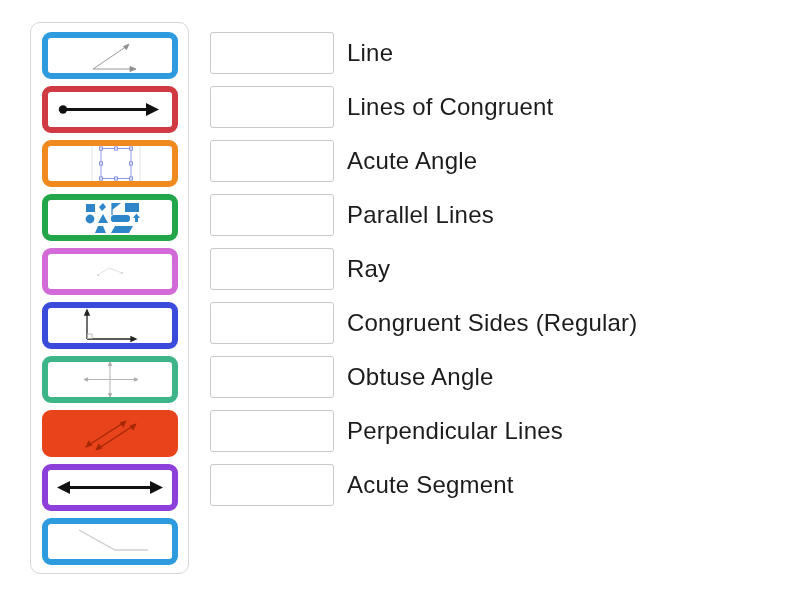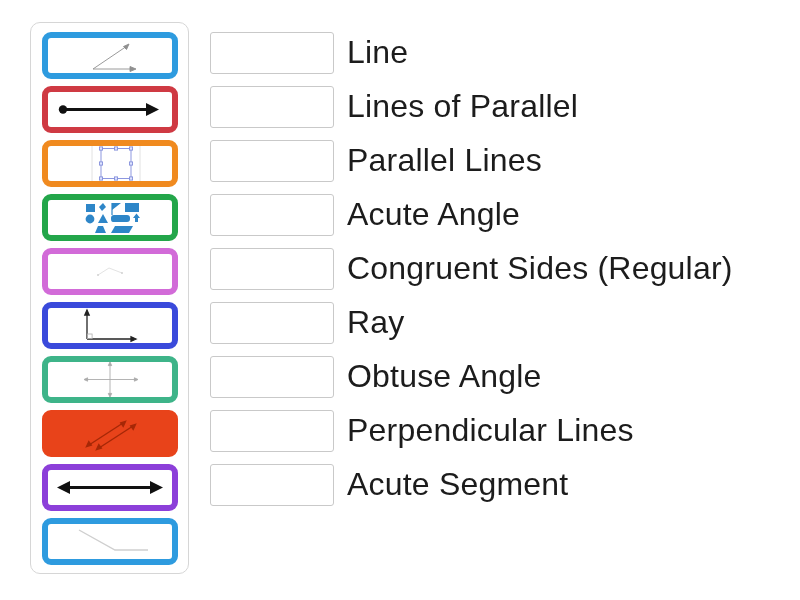--- a/index.html
+++ b/index.html
@@ -28,21 +28,21 @@
   }
   .match-row {
     height: 47px; margin-bottom: 7px;
     display: flex; align-items: center;
   }
   .answer-slot {
     width: 124px; height: 42px; background: #fff;
     border: 1px solid #c9c9c9; border-radius: 3px;
   }
   .match-label {
-    margin-left: 13px; font-size: 32px; color: #1c1c1c;
+    margin-left: 13px; font-size: 24px; color: #1c1c1c;
     letter-spacing: 0.2px; white-space: nowrap;
   }
 </style>
 </head>
 <body>
 
 <div class="stage">
 
   <div class="tile-tray">
 
@@ -167,42 +167,42 @@
 
   <div class="rows">
 
     <div class="match-row">
       <div class="answer-slot"></div>
       <div class="match-label">Line</div>
     </div>
 
     <div class="match-row">
       <div class="answer-slot"></div>
-      <div class="match-label">Lines of Parallel</div>
-    </div>
-
+      <div class="match-label">Lines of Congruent</div>
+    </div>
+
+
+    <div class="match-row">
+      <div class="answer-slot"></div>
+      <div class="match-label">Acute Angle</div>
+    </div>
 
     <div class="match-row">
       <div class="answer-slot"></div>
       <div class="match-label">Parallel Lines</div>
     </div>
 
     <div class="match-row">
       <div class="answer-slot"></div>
-      <div class="match-label">Acute Angle</div>
+      <div class="match-label">Ray</div>
     </div>
 
     <div class="match-row">
       <div class="answer-slot"></div>
       <div class="match-label">Congruent Sides (Regular)</div>
-    </div>
-
-    <div class="match-row">
-      <div class="answer-slot"></div>
-      <div class="match-label">Ray</div>
     </div>
 
     <div class="match-row">
       <div class="answer-slot"></div>
       <div class="match-label">Obtuse Angle</div>
     </div>
 
     <div class="match-row">
       <div class="answer-slot"></div>
       <div class="match-label">Perpendicular Lines</div>

